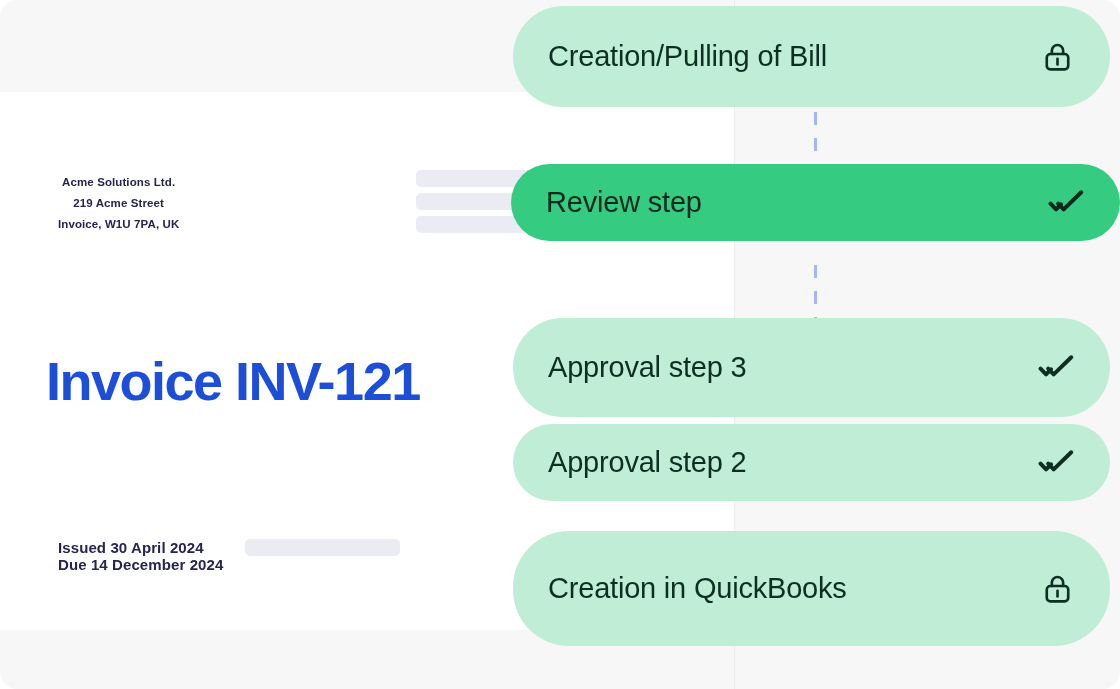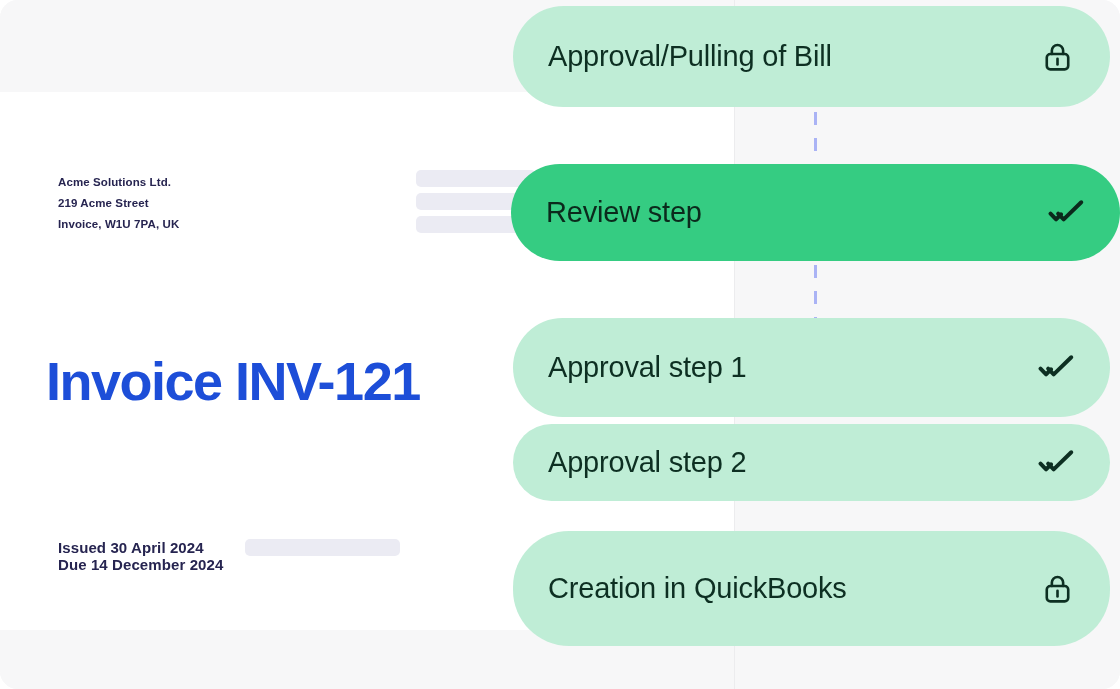--- a/index.html
+++ b/index.html
@@ -49,21 +49,21 @@
   .addr {
     position: absolute;
     left: 58px;
     top: 172px;
     font-size: 11.5px;
     font-weight: 700;
     line-height: 21px;
     color: #262450;
     letter-spacing: 0.1px;
   }
-  .addr div { white-space: nowrap; }
+  .addr div { white-space: nowrap; text-align: center; }
 
   .skeleton {
     position: absolute;
     background: #ebebf3;
     border-radius: 5px;
   }
   .sk-1 { left: 416px; top: 170px; width: 120px; height: 17px; }
   .sk-2 { left: 416px; top: 193px; width: 120px; height: 17px; }
   .sk-3 { left: 416px; top: 216px; width: 120px; height: 17px; }
   .sk-4 { left: 245px; top: 539px; width: 155px; height: 17px; }
@@ -148,21 +148,21 @@
     color: #0d2f22;
   }
   .pill.active {
     left: 511px;
     width: 609px;
     background: #35cc82;
     color: #0b2a1c;
   }
 
   .pill-1 { top: 6px;   height: 101px; }
-  .pill-2 { top: 164px; height: 97px;  }
+  .pill-2 { top: 164px; height: 77px;  }
   .pill-3 { top: 318px; height: 99px;  }
   .pill-4 { top: 424px; height: 77px;  }
   .pill-5 { top: 531px; height: 115px;  }
 </style>
 </head>
 <body>
 
 <div class="screen">
 
   <div class="doc-panel">
@@ -189,42 +189,42 @@
   </div>
 
   <div class="doc-divider"></div>
 
   <div class="flow-panel"></div>
 
   <div class="dash dash-a"></div>
   <div class="dash dash-b"></div>
 
   <div class="pill inactive pill-1">
-    <span class="pill-label">Approval/Pulling of Bill</span>
+    <span class="pill-label">Creation/Pulling of Bill</span>
     <span class="pill-icon">
       <svg width="33" height="33" viewBox="0 0 24 24" fill="none" aria-hidden="true">
         <rect x="4.2" y="10.2" width="15.6" height="11.2" rx="2.6" stroke="#0d2f22" stroke-width="1.9"></rect>
         <path d="M7.9 10.2V7.7a4.1 4.1 0 0 1 8.2 0v2.5" stroke="#0d2f22" stroke-width="1.9" stroke-linecap="round"></path>
         <path d="M12 13.7v4.1" stroke="#0d2f22" stroke-width="1.9" stroke-linecap="round"></path>
       </svg>
     </span>
   </div>
 
   <div class="pill active pill-2">
     <span class="pill-label">Review step</span>
     <span class="pill-icon">
       <svg width="38" height="38" viewBox="0 0 24 24" fill="none" aria-hidden="true">
         <path d="M1.6 12.4l3.5 3.6 3.1-3.2" stroke="#0b2a1c" stroke-width="2.5" stroke-linecap="round" stroke-linejoin="round"></path>
         <path d="M6.4 12.4l3.5 3.6L21 5.2" stroke="#0b2a1c" stroke-width="2.5" stroke-linecap="round" stroke-linejoin="round"></path>
       </svg>
     </span>
   </div>
 
   <div class="pill inactive pill-3">
-    <span class="pill-label">Approval step 1</span>
+    <span class="pill-label">Approval step 3</span>
     <span class="pill-icon">
       <svg width="38" height="38" viewBox="0 0 24 24" fill="none" aria-hidden="true">
         <path d="M1.6 12.4l3.5 3.6 3.1-3.2" stroke="#0d2f22" stroke-width="2.5" stroke-linecap="round" stroke-linejoin="round"></path>
         <path d="M6.4 12.4l3.5 3.6L21 5.2" stroke="#0d2f22" stroke-width="2.5" stroke-linecap="round" stroke-linejoin="round"></path>
       </svg>
     </span>
   </div>
 
   <div class="pill inactive pill-4">
     <span class="pill-label">Approval step 2</span>

